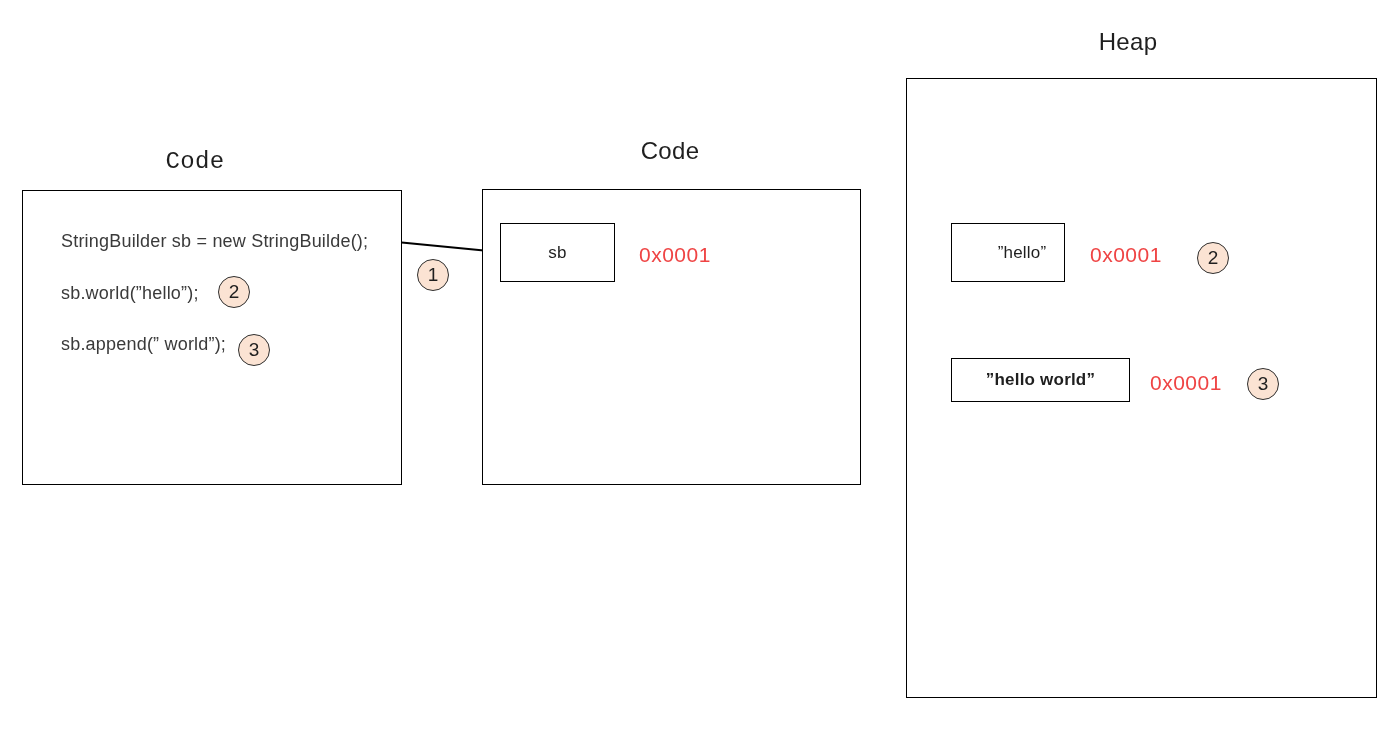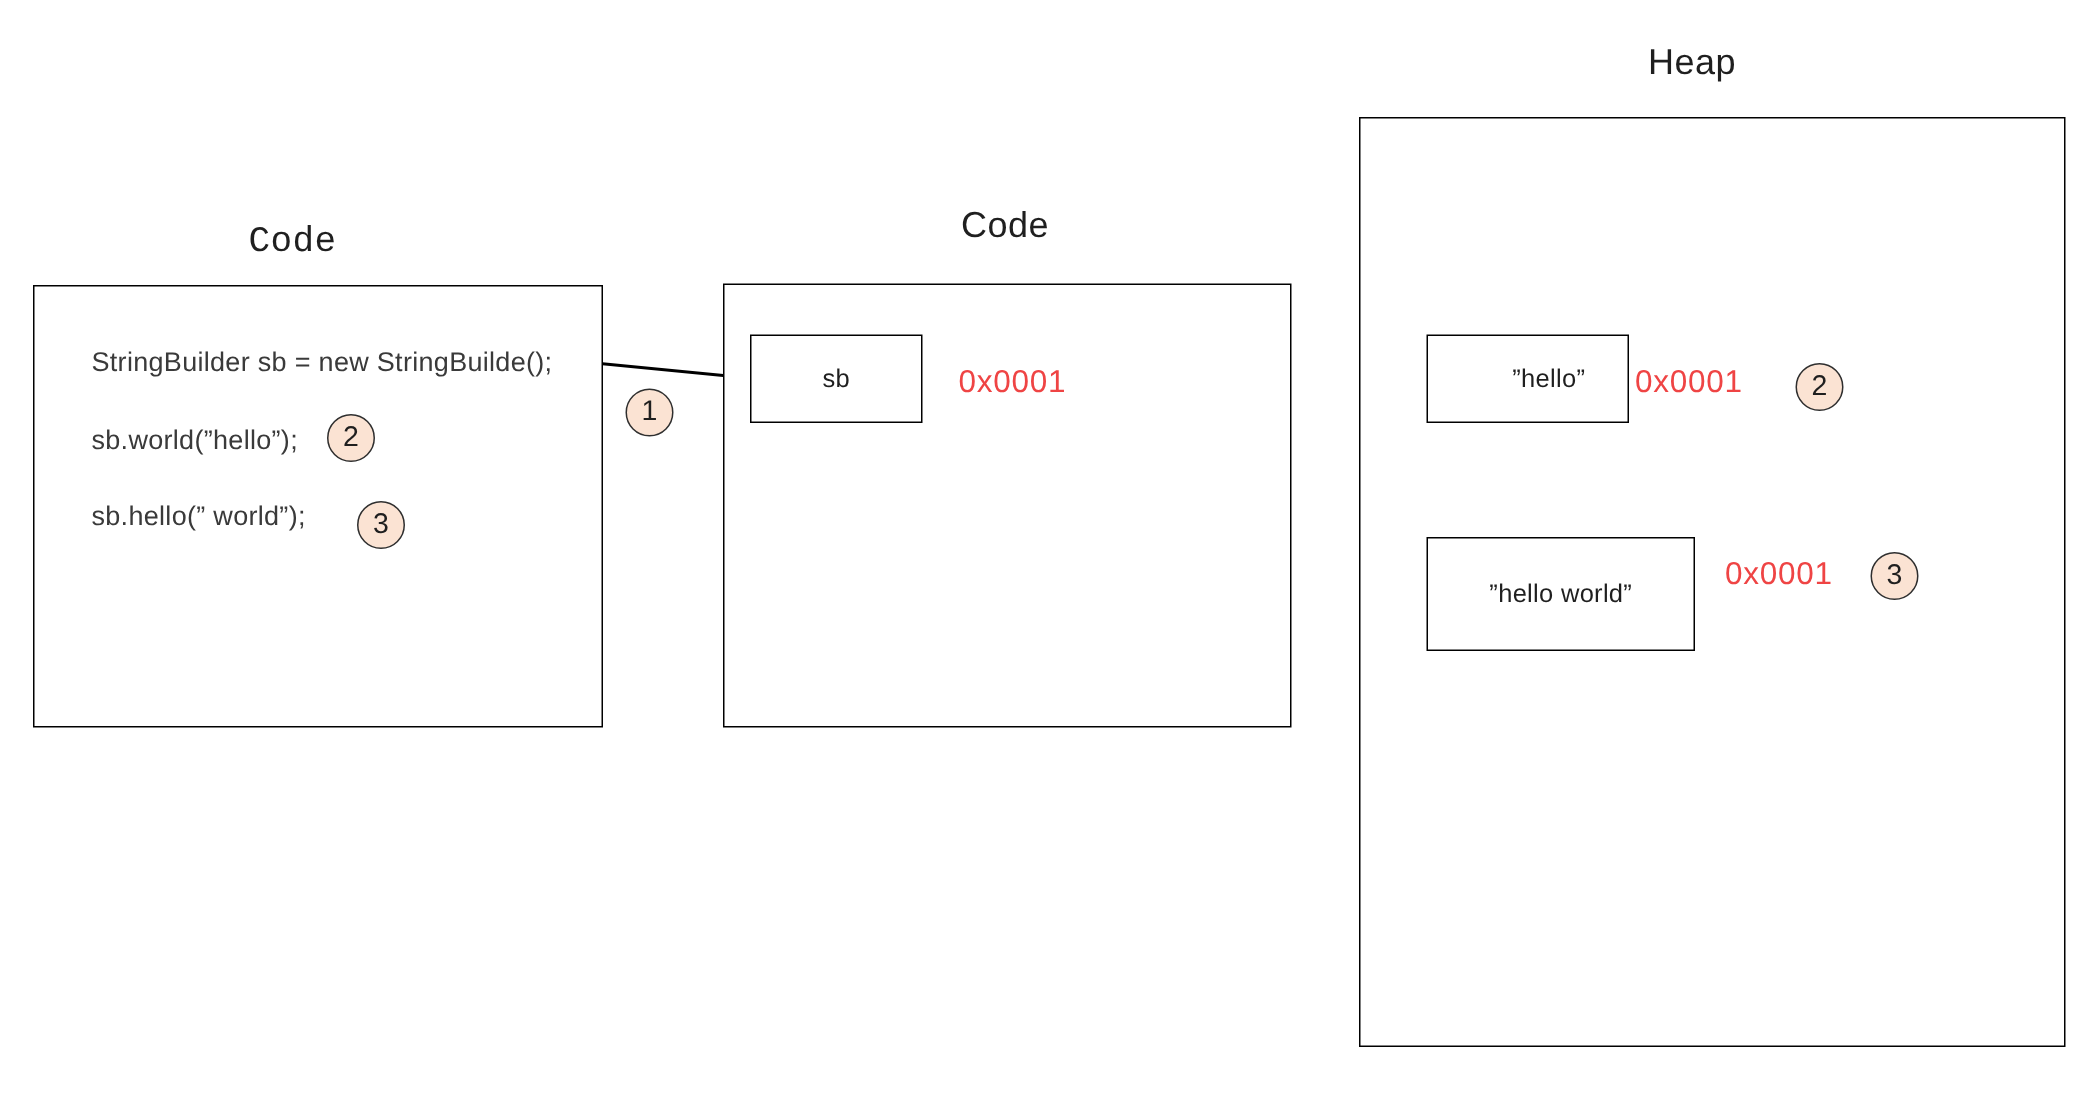--- a/index.html
+++ b/index.html
@@ -91,39 +91,39 @@
       <polygon points="1008,357 1003.3,345.5 1012.7,345.5" fill="#000000"></polygon>
     </g>
   </svg>
 
   <div class="section-title" style="left:120px;top:148px;width:150px;font-family:Liberation Mono, monospace;">Code</div>
 
   <div class="outer-box" style="left:22px;top:190px;width:380px;height:295px;"></div>
 
   <div class="code-line" style="left:61px;top:231px;">StringBuilder sb = new StringBuilde();</div>
   <div class="code-line" style="left:61px;top:283px;">sb.world(”hello”);</div>
-  <div class="code-line" style="left:61px;top:334px;">sb.hello(” world”);</div>
+  <div class="code-line" style="left:61px;top:334px;">sb.append(” world”);</div>
 
   <div class="badge" style="left:218px;top:276px;">2</div>
   <div class="badge" style="left:238px;top:334px;">3</div>
   <div class="badge" style="left:417px;top:259px;">1</div>
 
   <div class="section-title" style="left:600px;top:137px;width:140px;">Code</div>
 
   <div class="outer-box" style="left:482px;top:189px;width:379px;height:296px;"></div>
 
   <div class="value-box" style="left:500px;top:223px;width:115px;height:59px;">sb</div>
 
   <div class="address" style="left:639px;top:243px;">0x0001</div>
 
   <div class="section-title" style="left:1063px;top:28px;width:130px;">Heap</div>
 
   <div class="outer-box" style="left:906px;top:78px;width:471px;height:620px;"></div>
 
-  <div class="value-box" style="left:951px;top:223px;width:135px;height:59px;padding-left:28px;">”hello”</div>
+  <div class="value-box" style="left:951px;top:223px;width:114px;height:59px;padding-left:28px;">”hello”</div>
   <div class="address" style="left:1090px;top:243px;">0x0001</div>
   <div class="badge" style="left:1197px;top:242px;">2</div>
 
-  <div class="value-box" style="left:951px;top:358px;width:179px;height:76px;">”hello world”</div>
+  <div class="value-box" style="left:951px;top:358px;width:179px;height:44px;font-weight:bold;">”hello world”</div>
   <div class="address" style="left:1150px;top:371px;">0x0001</div>
   <div class="badge" style="left:1247px;top:368px;">3</div>
 
 </div>
 
 </body></html>

